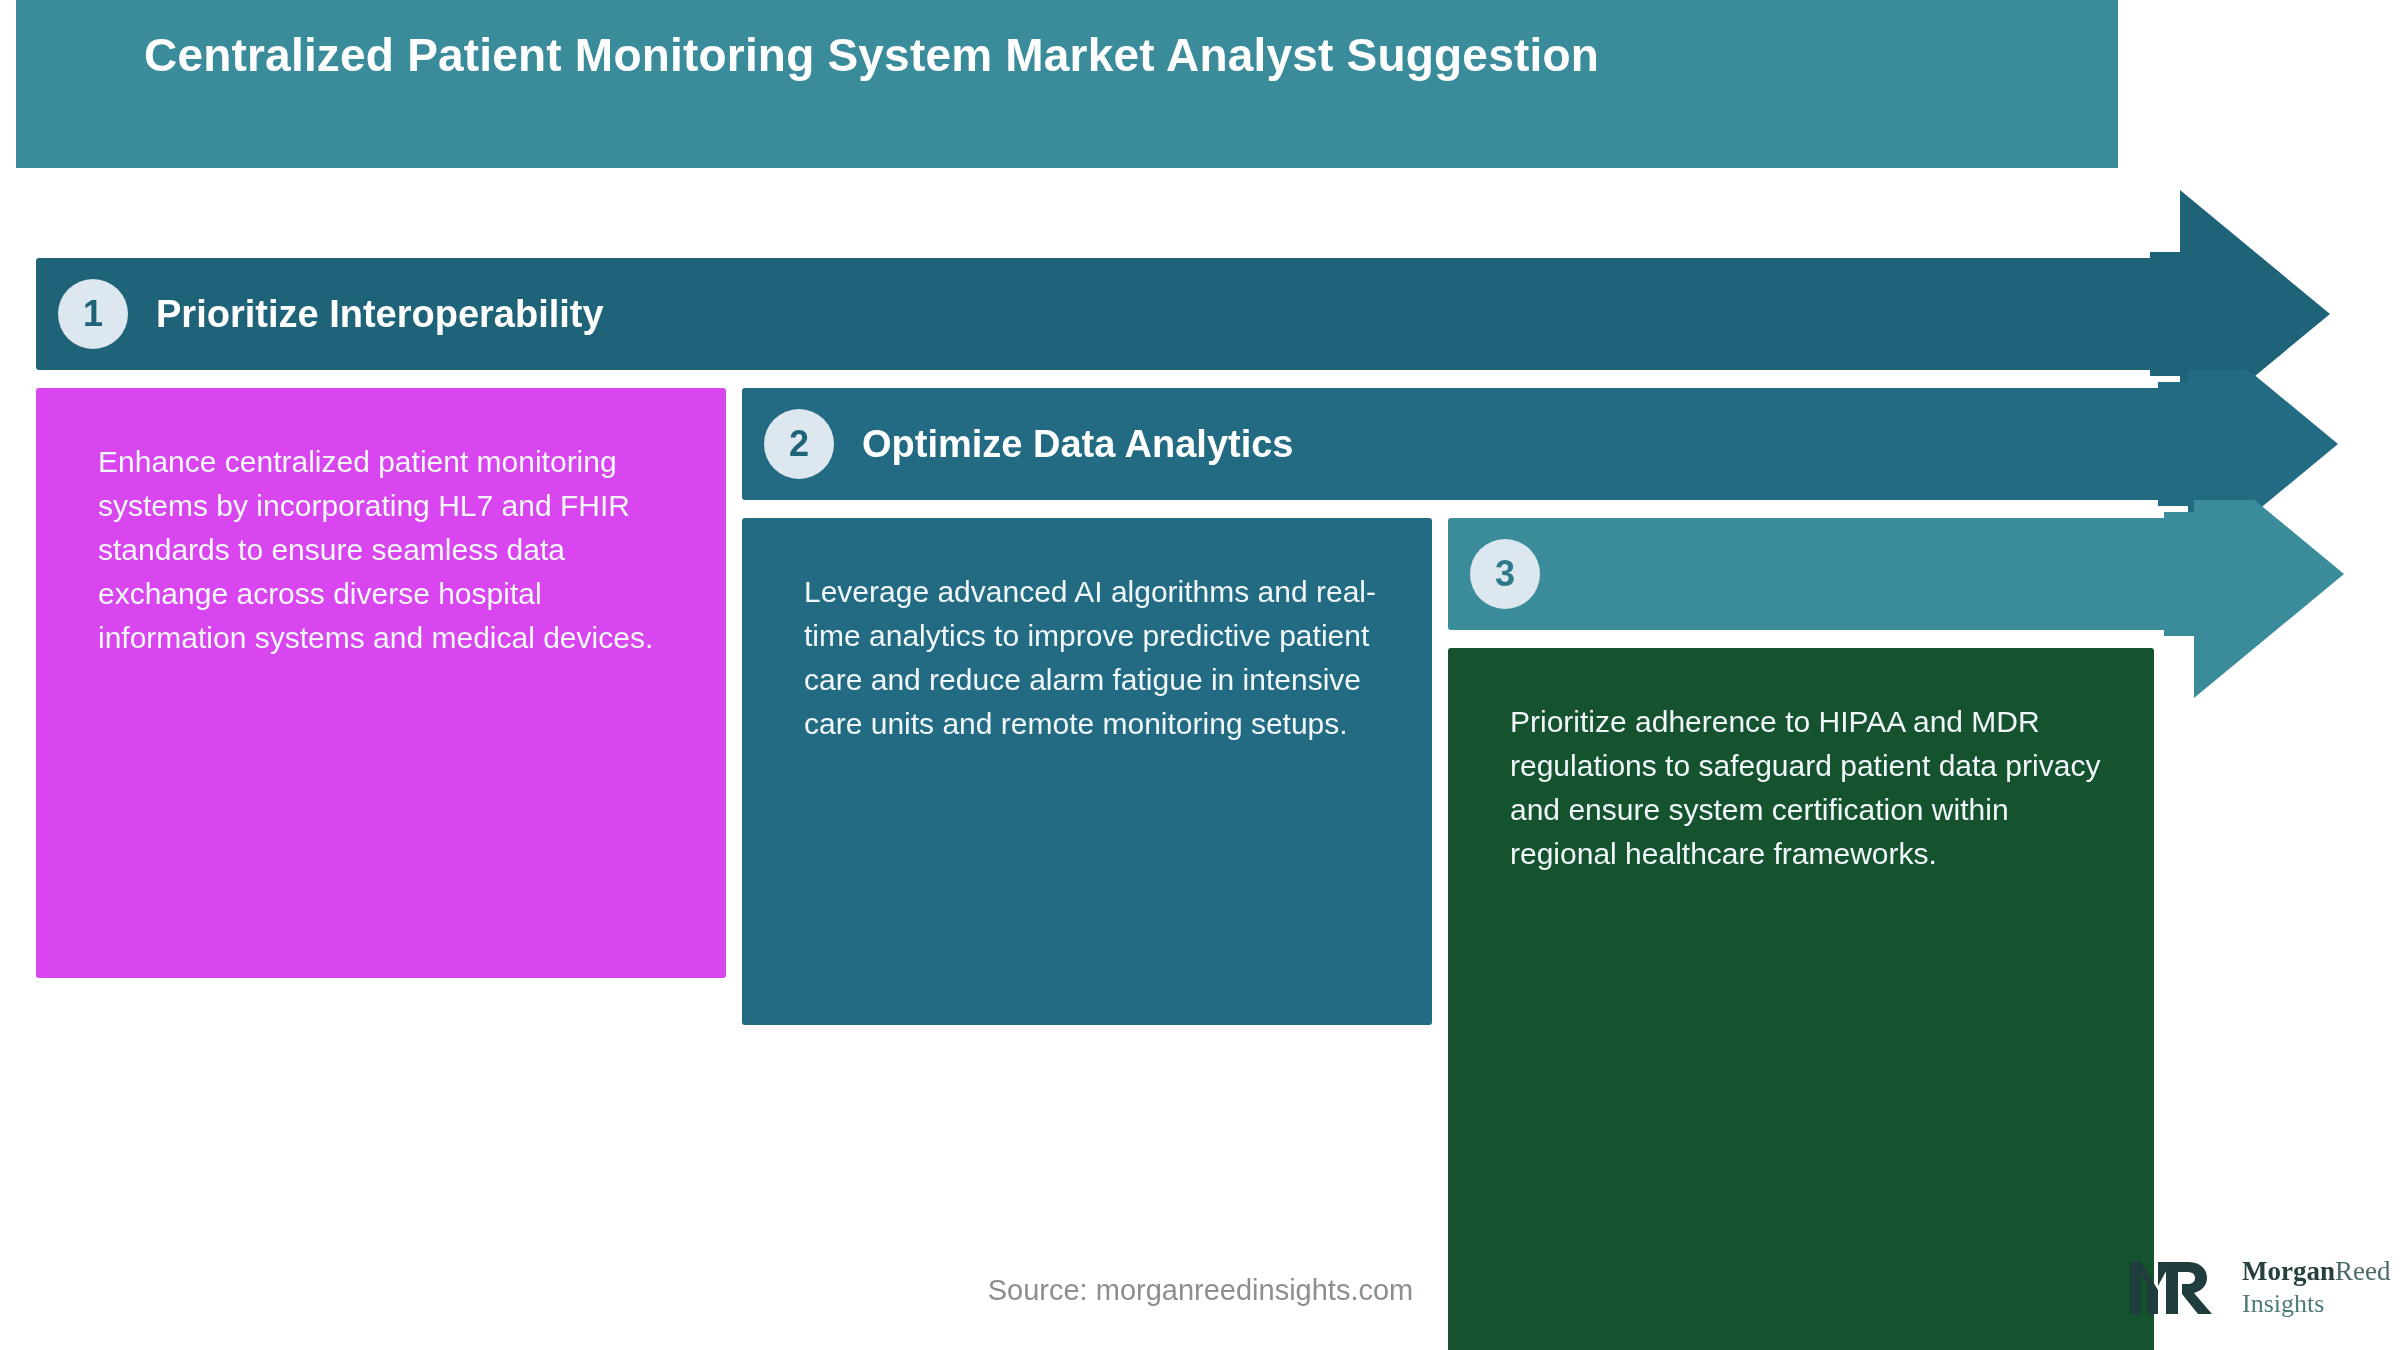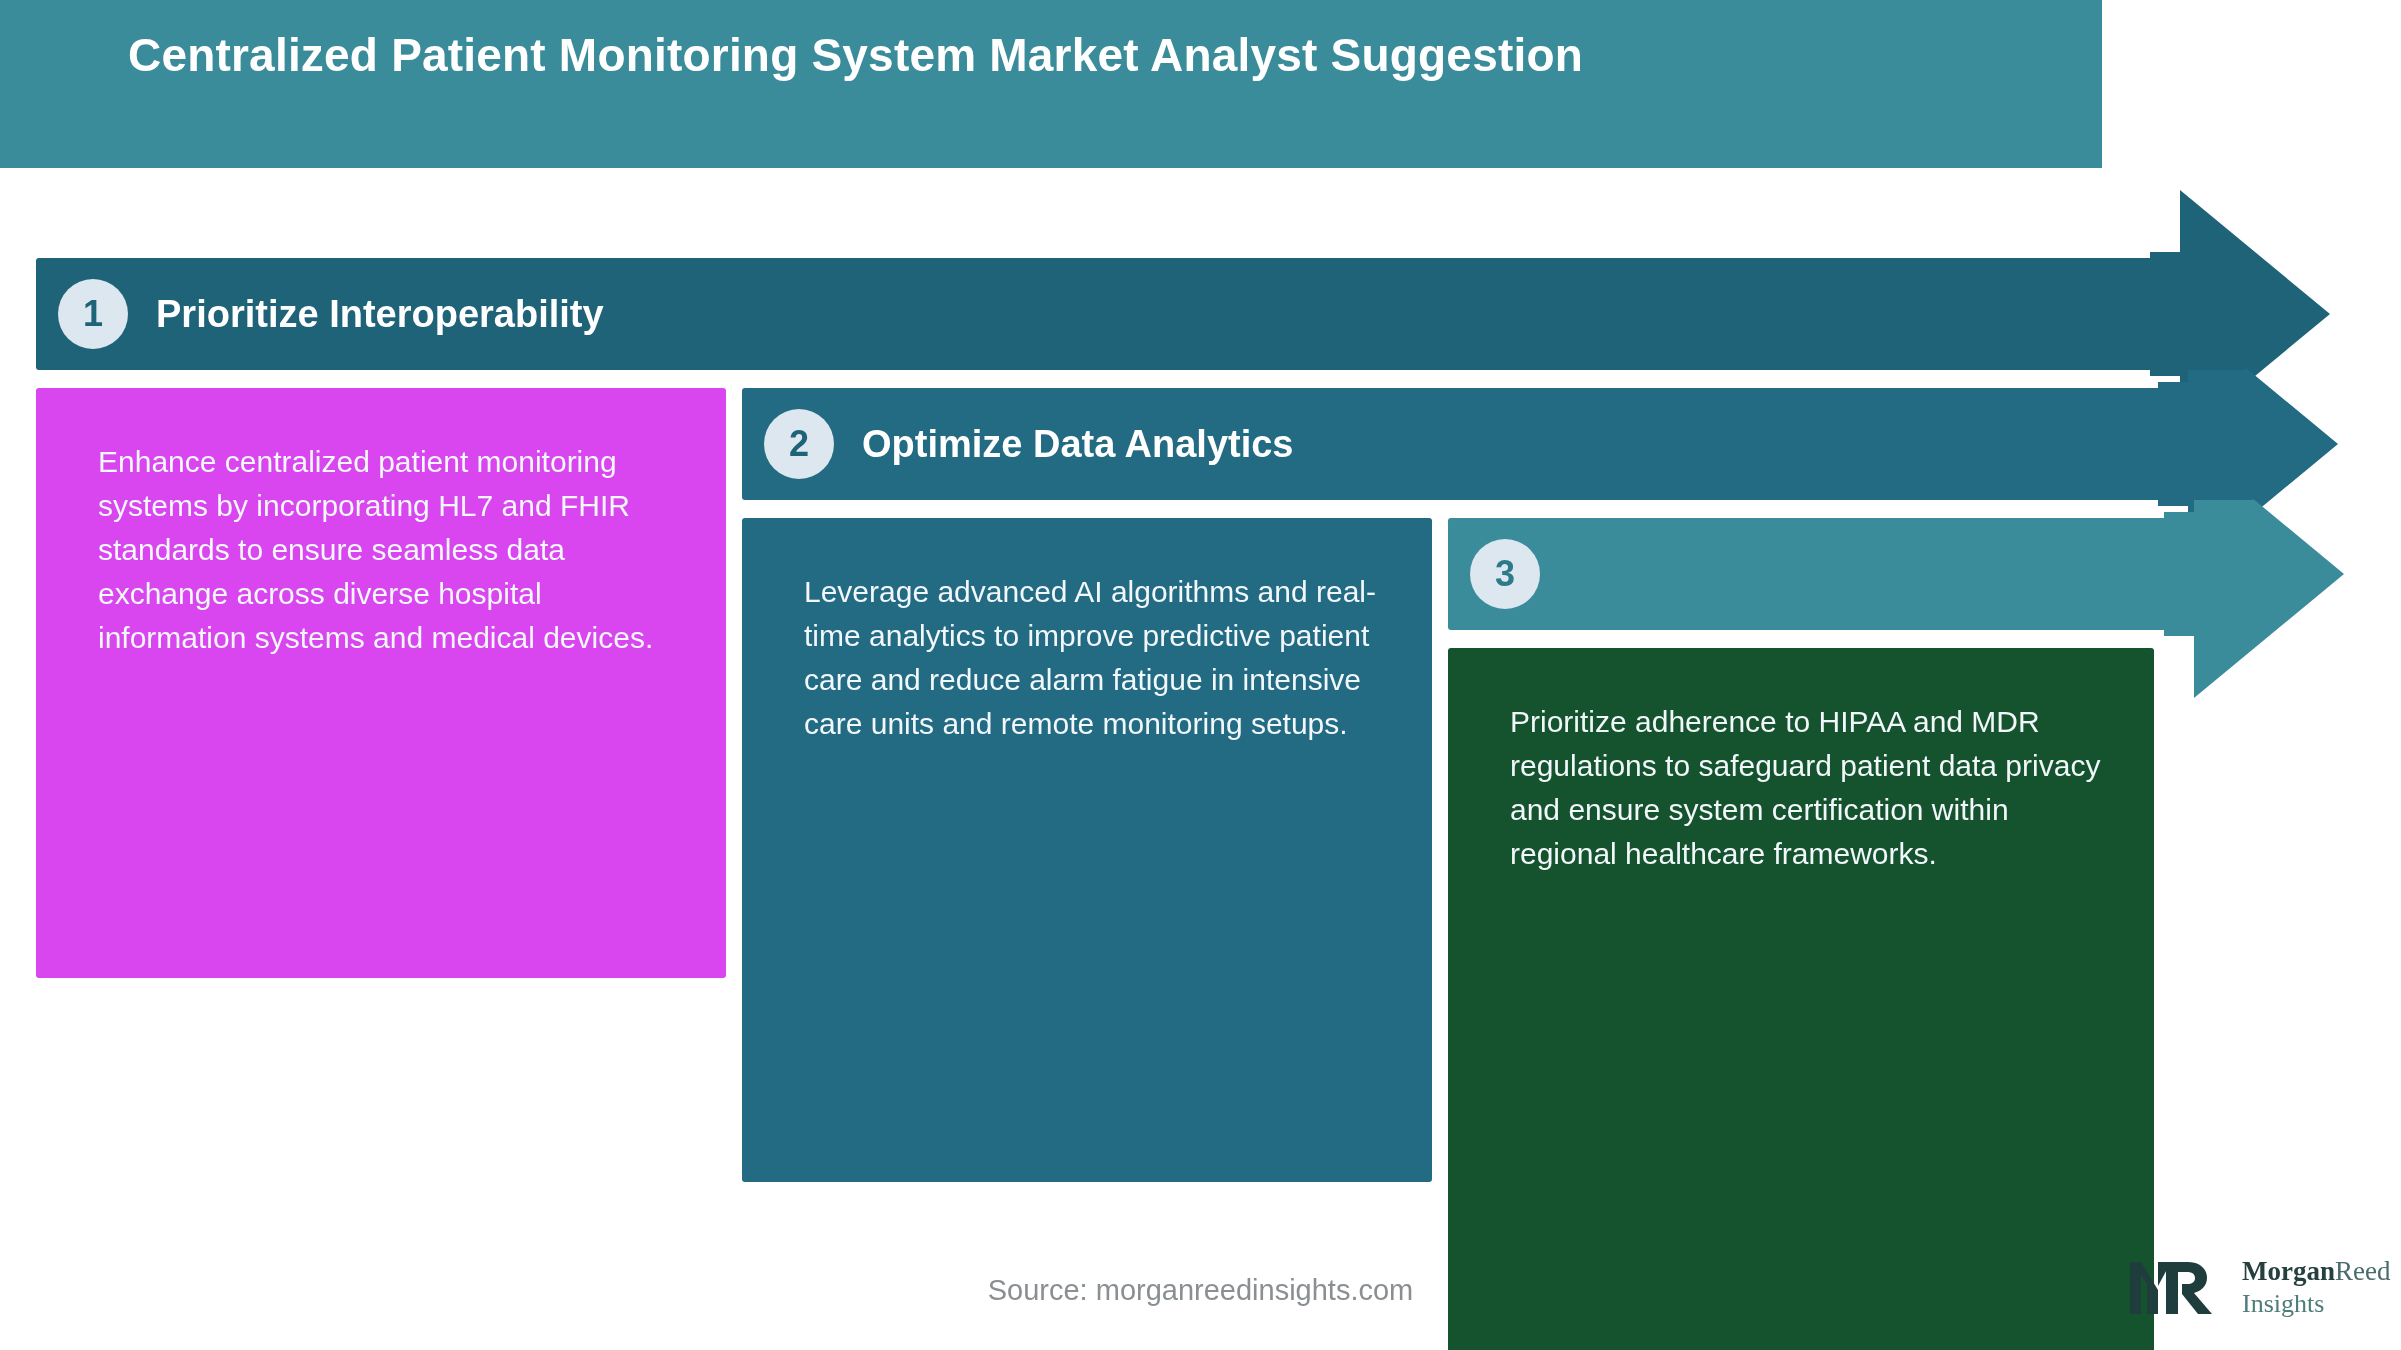--- a/index.html
+++ b/index.html
@@ -15,21 +15,21 @@
     position: relative;
     width: 2401px;
     height: 1350px;
     background: #ffffff;
     overflow: hidden;
   }
 
   
   .header-band {
     position: absolute;
-    left: 0;
+    left: 16px;
     top: 0;
     width: 2102px;
     height: 168px;
     background: #3b8c9b;
   }
   .header-band .title {
     position: absolute;
     left: 128px;
     top: 28px;
     width: 1600px;
@@ -106,21 +106,21 @@
     left: 36px; top: 388px; width: 690px; height: 590px;
     background: #d946ef;
   }
   .step-1 .badge { margin-left: 22px; }
 
   .step-2 .step-head {
     left: 742px; top: 388px; width: 1512px; height: 112px;
     background: #226b83;
   }
   .step-2 .step-body {
-    left: 742px; top: 518px; width: 690px; height: 664px;
+    left: 742px; top: 518px; width: 690px; height: 507px;
     background: #226b83;
   }
   .step-2 .badge { margin-left: 22px; }
 
   .step-3 .step-head {
     left: 1448px; top: 518px; width: 812px; height: 112px;
     background: #3b8c9b;
   }
   .step-3 .step-body {
     left: 1448px; top: 648px; width: 706px; height: 748px;

